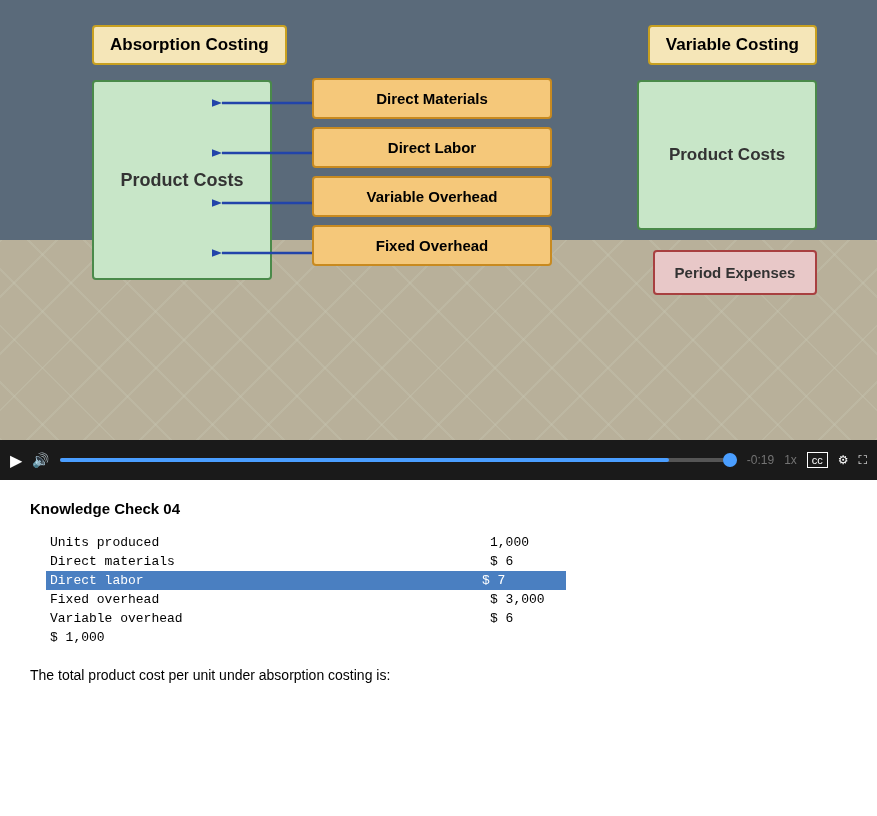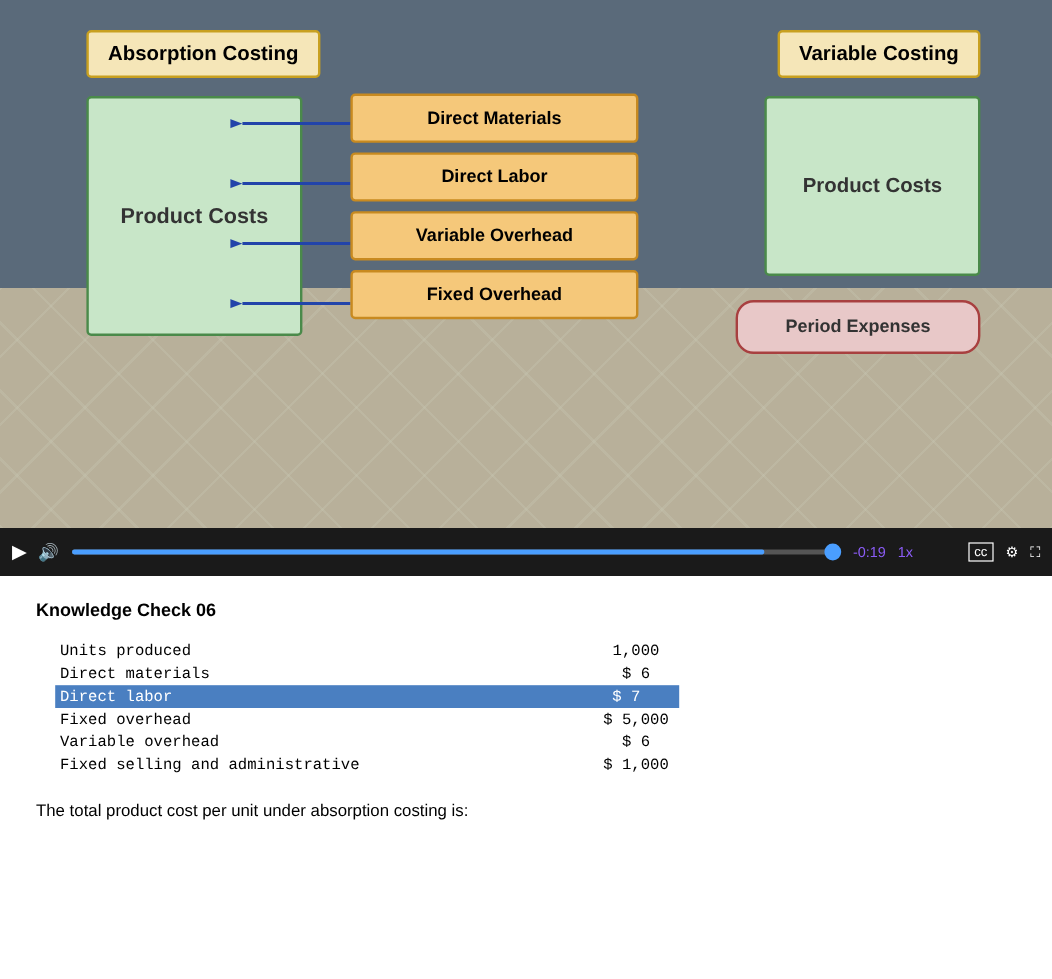--- a/index.html
+++ b/index.html
@@ -41,21 +41,21 @@
         transparent 2px,
         transparent 40px
       );
       background-color: #b8b09a;
     }
 
     
     .diagram {
       position: absolute;
       top: 10px;
-      left: 32px;
+      left: 52px;
       right: 40px;
       height: 330px;
     }
 
     .absorption-label {
       position: absolute;
       top: 15px;
       left: 40px;
       background: #f5e6b8;
       border: 2px solid #c8a020;
@@ -130,31 +130,31 @@
       font-size: 17px;
       color: #333;
       border-radius: 4px;
       text-align: center;
     }
 
     .period-expenses {
       position: absolute;
       top: 240px;
       right: 20px;
-      width: 204px;
+      width: 164px;
       height: 45px;
       background: #e8c8c8;
       border: 2px solid #a84040;
       display: flex;
       align-items: center;
       justify-content: center;
       font-weight: bold;
       font-size: 15px;
       color: #333;
-      border-radius: 15px;
+      border-radius: 4px;
     }
 
     
     .arrows-svg {
       position: absolute;
       top: 68px;
       left: 160px;
       width: 460px;
       height: 215px;
       pointer-events: none;
@@ -205,32 +205,31 @@
       position: absolute;
       right: 0;
       top: -5px;
       width: 14px;
       height: 14px;
       background: #4a9eff;
       border-radius: 50%;
     }
 
     .time-label {
-      color: #8b5cf6;
+      color: #737373;
       font-size: 12px;
       white-space: nowrap;
     }
 
     .cc-btn {
       color: white;
       font-size: 11px;
       border: 1px solid white;
       padding: 1px 4px;
       cursor: pointer;
-      margin-left: 36px;
     }
 
     .settings-btn {
       color: white;
       font-size: 12px;
       cursor: pointer;
     }
 
     .fullscreen-btn {
       color: white;
@@ -270,21 +269,21 @@
       color: white;
       padding: 2px 4px;
       margin-left: -4px;
     }
 
     .data-row .label {
       min-width: 280px;
     }
 
     .data-row .value {
-      text-align: center;
+      text-align: left;
       min-width: 80px;
     }
 
     .question-text {
       font-size: 14px;
       margin-top: 18px;
     }
   </style>
 </head>
 <body>
@@ -348,44 +347,43 @@
     </div>
     <span class="time-label">-0:19</span>
     <span class="time-label">1x</span>
     <span class="cc-btn">cc</span>
     <span class="settings-btn">⚙</span>
     <span class="fullscreen-btn">⛶</span>
   </div>
 </div>
 
 <div class="knowledge-section">
-  <div class="knowledge-title">Knowledge Check 06</div>
+  <div class="knowledge-title">Knowledge Check 04</div>
 
   <div class="data-table">
 
     <div class="data-row">
       <span class="label">Units produced</span>
       <span class="value">1,000</span>
     </div>
     <div class="data-row">
       <span class="label">Direct materials</span>
       <span class="value">$ 6</span>
     </div>
     <div class="data-row highlighted">
       <span class="label">Direct labor</span>
       <span class="value">$ 7</span>
     </div>
     <div class="data-row">
       <span class="label">Fixed overhead</span>
-      <span class="value">$ 5,000</span>
+      <span class="value">$ 3,000</span>
     </div>
     <div class="data-row">
       <span class="label">Variable overhead</span>
       <span class="value">$ 6</span>
     </div>
     <div class="data-row">
-      <span class="label">Fixed selling and administrative</span>
       <span class="value">$ 1,000</span>
     </div>
   </div>
 
   <div class="question-text">The total product cost per unit under absorption costing is:</div>
 </div>
 
 </body></html>

